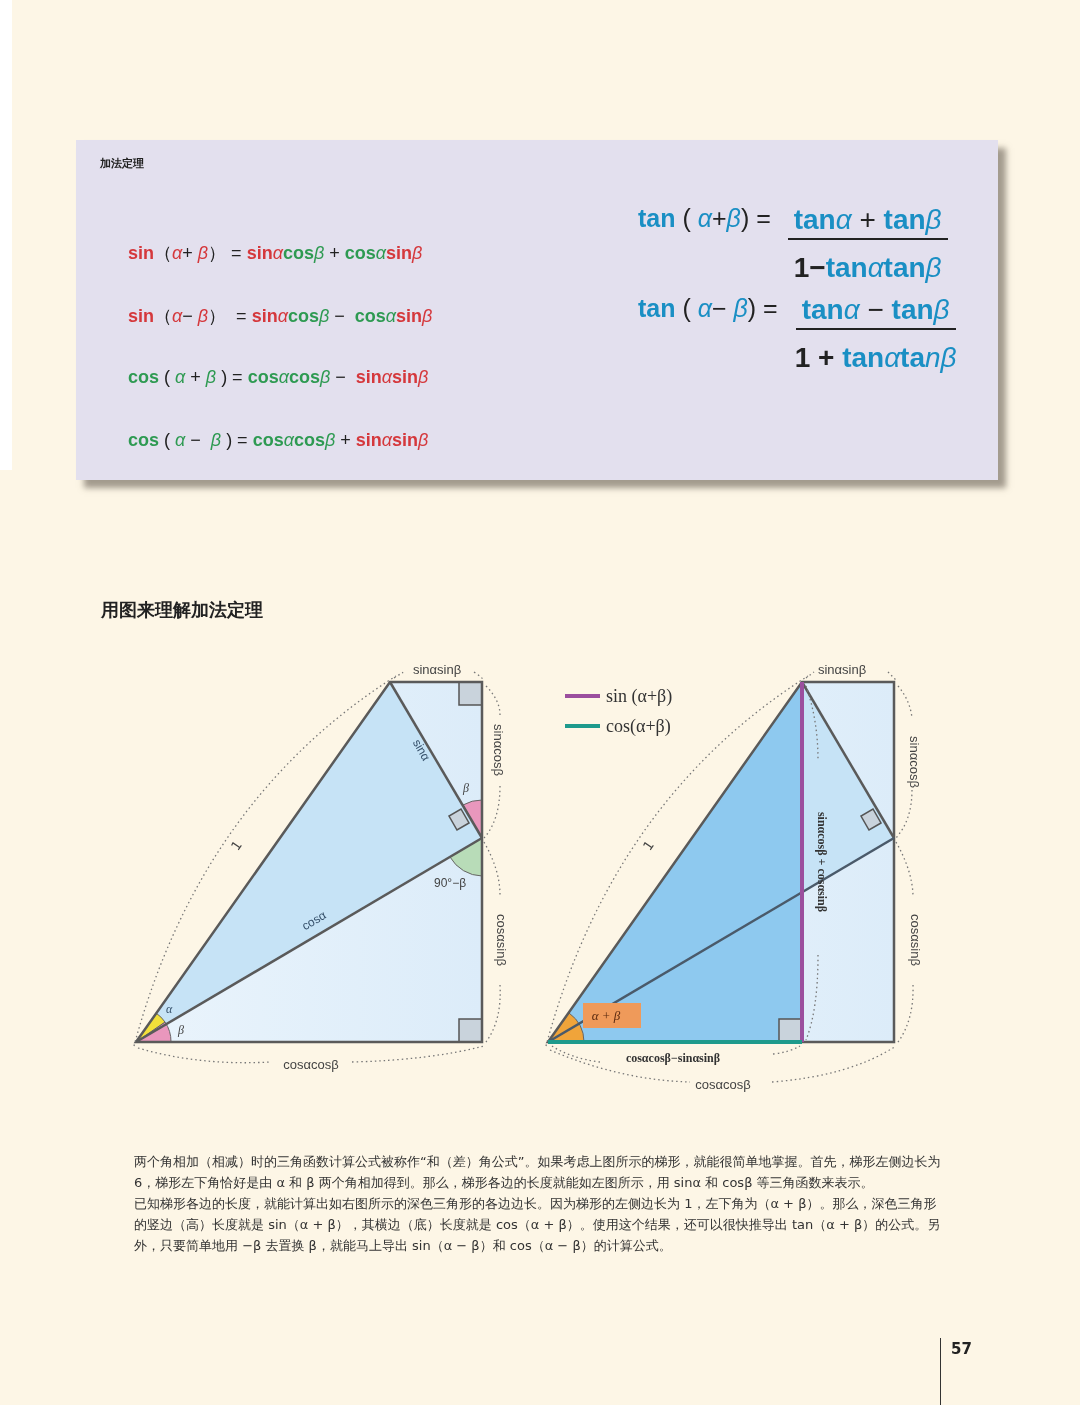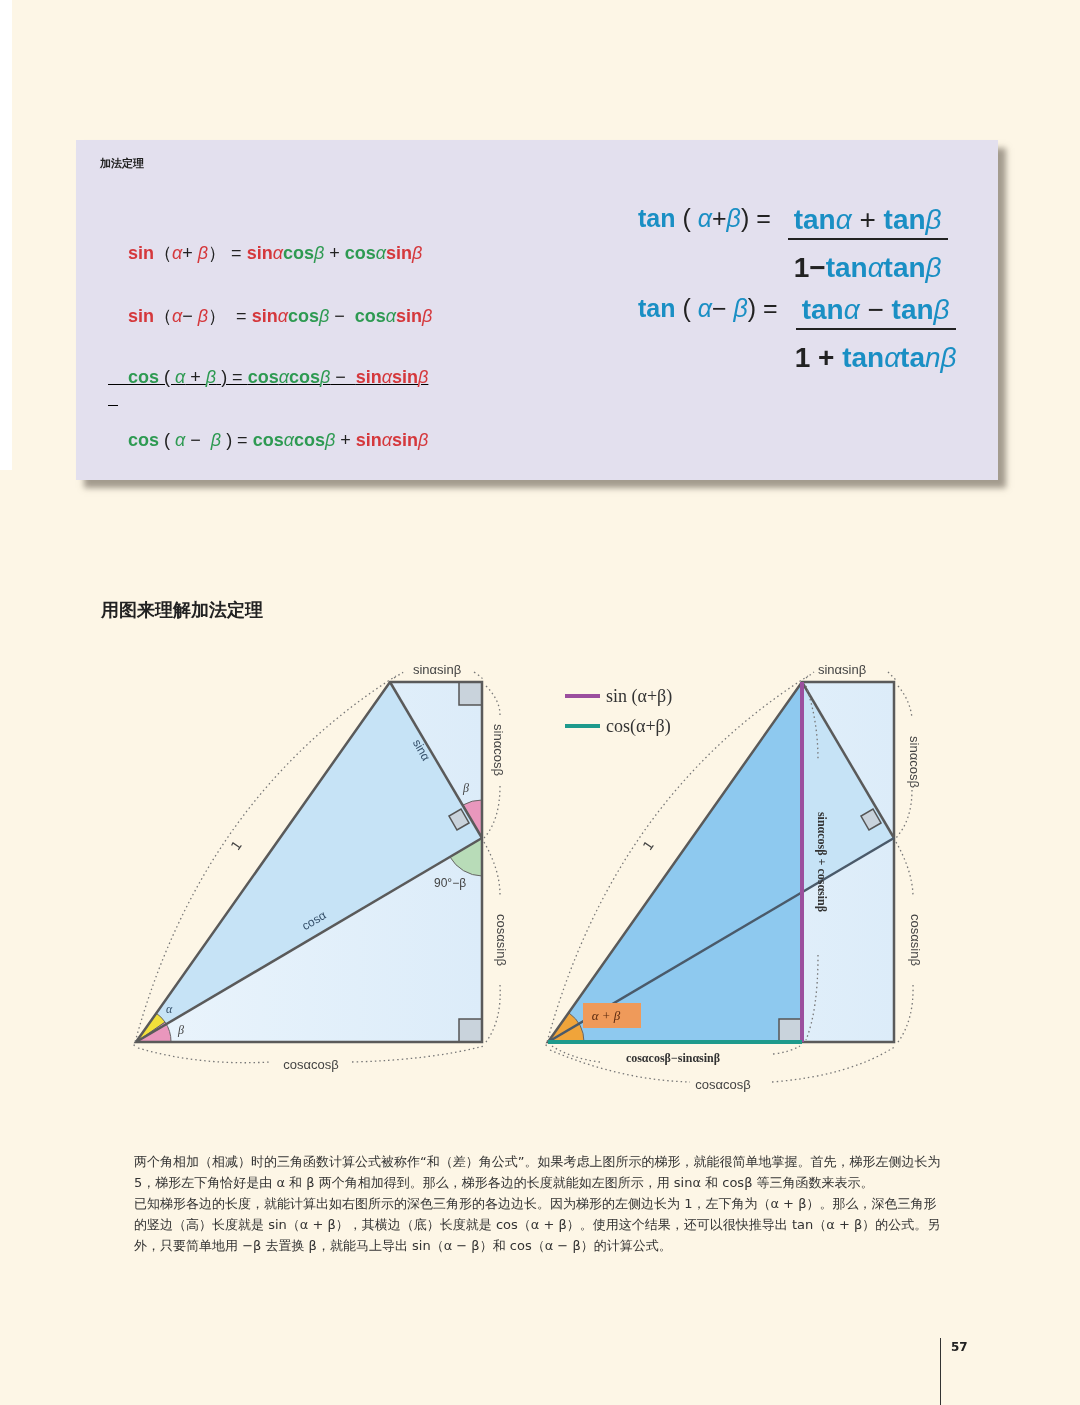--- a/index.html
+++ b/index.html
@@ -39,39 +39,39 @@
   .section-title {
     position: absolute; left: 101px; top: 598px; font-size: 18px; font-weight: bold; color: #222;
   }
   svg.diagram { position: absolute; left: 0; top: 0; }
   .body-text {
     position: absolute; left: 134px; top: 1151px; width: 812px;
     font-size: 13px; line-height: 21px; color: #333;
   }
   .body-text p { margin: 0; }
   .page-rule { position: absolute; left: 940px; top: 1338px; width: 1px; height: 67px; background: #333; }
-  .page-num { position: absolute; left: 951px; top: 1340px; font-size: 12px; font-weight: bold; color: #222; }
+  .page-num { position: absolute; left: 951px; top: 1340px; font-size: 15px; font-weight: bold; color: #222; }
 </style>
 </head>
 <body>
 
 <div class="left-strip"></div>
 
 <div class="formula-box">
   <div class="box-title">加法定理</div>
 
   <div class="eq" style="top:80px;">
     <span class="red">sin</span><span class="dark">（</span><span class="ir">α</span><span class="dark">+ </span><span class="ir">β</span><span class="dark">）</span><span class="dark"> = </span><span class="red">sin</span><span class="ir">α</span><span class="green">cos</span><span class="ig">β</span><span class="dark"> + </span><span class="green">cos</span><span class="ig">α</span><span class="red">sin</span><span class="ir">β</span>
   </div>
 
   <div class="eq" style="top:143px;">
     <span class="red">sin</span><span class="dark">（</span><span class="ir">α</span><span class="dark">− </span><span class="ir">β</span><span class="dark">）</span><span class="dark">  = </span><span class="red">sin</span><span class="ir">α</span><span class="green">cos</span><span class="ig">β</span><span class="dark"> − </span><span class="green"> cos</span><span class="ig">α</span><span class="red">sin</span><span class="ir">β</span>
   </div>
 
-  <div class="eq" style="top:206px;text-decoration:underline;">
+  <div class="eq" style="top:206px;">
     <span class="green">cos</span><span class="dark"> ( </span><span class="ig">α</span><span class="dark"> + </span><span class="ig">β</span><span class="dark"> ) = </span><span class="green">cos</span><span class="ig">α</span><span class="green">cos</span><span class="ig">β</span><span class="dark"> −  </span><span class="red">sin</span><span class="ir">α</span><span class="red">sin</span><span class="ir">β</span>
   </div>
 
   <div class="eq" style="top:269px;">
     <span class="green">cos</span><span class="dark"> ( </span><span class="ig">α</span><span class="dark"> −  </span><span class="ig">β</span><span class="dark"> ) = </span><span class="green">cos</span><span class="ig">α</span><span class="green">cos</span><span class="ig">β</span><span class="dark"> + </span><span class="red">sin</span><span class="ir">α</span><span class="red">sin</span><span class="ir">β</span>
   </div>
 
   <div class="tan-eq" style="top:64px;">
     <span class="tan-lhs"><span class="blue">tan</span><span class="dark"> ( </span><span class="ib">α</span><span class="dark">+</span><span class="ib">β</span><span class="dark">) = </span></span>
     <span class="frac">
@@ -187,18 +187,18 @@
     <text x="723" y="1089" font-size="13" fill="#444" text-anchor="middle" font-family="Liberation Sans, sans-serif">cosαcosβ</text>
     <text x="0" y="0" font-size="13" fill="#444" text-anchor="middle" transform="translate(652,848) rotate(-55)">1</text>
     <text x="0" y="0" font-size="12" fill="#333" font-weight="bold" text-anchor="middle" font-family="Liberation Serif, serif" transform="translate(818,862) rotate(90)">sinαcosβ + cosαsinβ</text>
     <text x="673" y="1062" font-size="12" fill="#333" font-weight="bold" text-anchor="middle" font-family="Liberation Serif, serif">cosαcosβ−sinαsinβ</text>
     <rect x="583" y="1003" width="58" height="25" fill="#ef9a5a"></rect>
     <text x="606" y="1020" font-size="13" fill="#5a2a10" font-style="italic" text-anchor="middle" font-family="Liberation Serif, serif">α + β</text>
   </g>
 </svg>
 
 <div class="body-text">
-  <p>两个角相加（相减）时的三角函数计算公式被称作“和（差）角公式”。如果考虑上图所示的梯形，就能很简单地掌握。首先，梯形左侧边长为 5，梯形左下角恰好是由 α 和 β 两个角相加得到。那么，梯形各边的长度就能如左图所示，用 sinα 和 cosβ 等三角函数来表示。</p>
+  <p>两个角相加（相减）时的三角函数计算公式被称作“和（差）角公式”。如果考虑上图所示的梯形，就能很简单地掌握。首先，梯形左侧边长为 6，梯形左下角恰好是由 α 和 β 两个角相加得到。那么，梯形各边的长度就能如左图所示，用 sinα 和 cosβ 等三角函数来表示。</p>
   <p>已知梯形各边的长度，就能计算出如右图所示的深色三角形的各边边长。因为梯形的左侧边长为 1，左下角为（α + β）。那么，深色三角形的竖边（高）长度就是 sin（α + β），其横边（底）长度就是 cos（α + β）。使用这个结果，还可以很快推导出 tan（α + β）的公式。另外，只要简单地用 −β 去置换 β，就能马上导出 sin（α − β）和 cos（α − β）的计算公式。</p>
 </div>
 
 <div class="page-rule"></div>
 <div class="page-num">57</div>
 
 </body></html>

